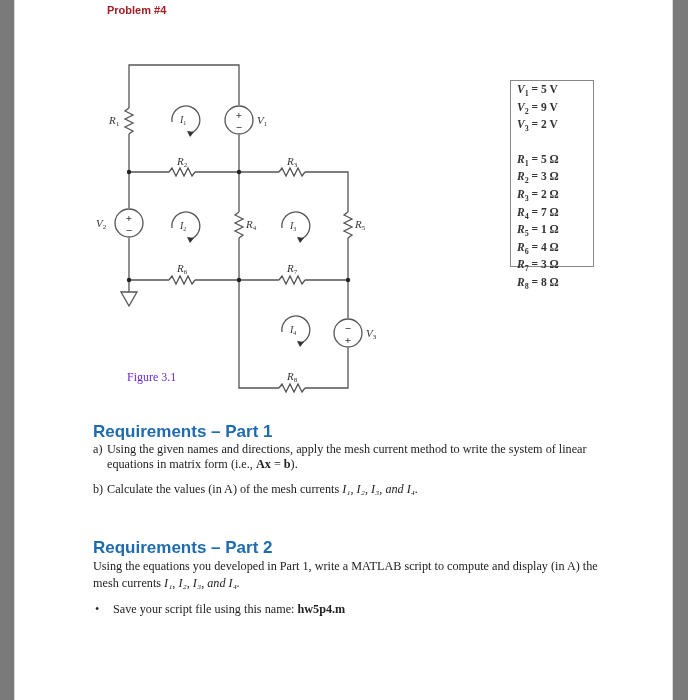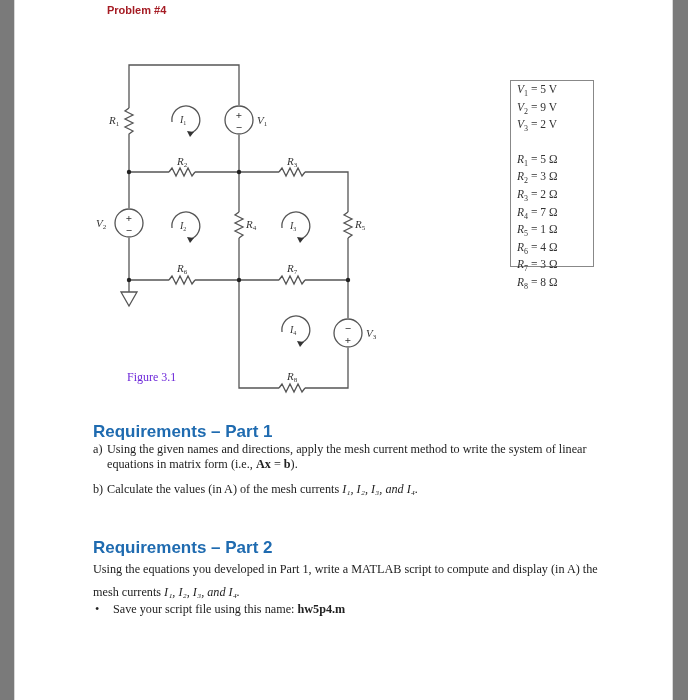--- a/index.html
+++ b/index.html
@@ -37,21 +37,21 @@
     position: absolute; left: 126px; top: 370px;
     font-size: 12px; color: #6d28d9;
   }
   .req-heading {
     position: absolute; left: 92px;
     font-family: "Liberation Sans", sans-serif; font-weight: bold;
     font-size: 17px; color: #1f6bb0;
   }
   .para {
     position: absolute; left: 92px; width: 520px;
-    font-size: 12.2px; color: #222; line-height: 23px;
+    font-size: 12.2px; color: #222; line-height: 17px;
   }
   .item { position: absolute; left: 92px; width: 520px; font-size: 12.2px; color: #222; line-height: 14.5px; }
   .item .marker { position: absolute; left: 0; top: 0; }
   .item .body { margin-left: 14px; }
   .bold { font-weight: bold; }
   .ital { font-style: italic; }
   sub { font-size: 8px; }
 </style>
 </head>
 <body>
@@ -144,21 +144,21 @@
       <text x="286" y="272"><tspan>R</tspan><tspan font-size="7" font-style="normal" dy="2">7</tspan></text>
       <text x="286" y="380"><tspan>R</tspan><tspan font-size="7" font-style="normal" dy="2">8</tspan></text>
       <text x="365" y="337"><tspan>V</tspan><tspan font-size="7" font-style="normal" dy="2">3</tspan></text>
       <text x="179" y="123" font-size="10"><tspan>I</tspan><tspan font-size="6" font-style="normal" dy="2">1</tspan></text>
       <text x="179" y="229" font-size="10"><tspan>I</tspan><tspan font-size="6" font-style="normal" dy="2">2</tspan></text>
       <text x="289" y="229" font-size="10"><tspan>I</tspan><tspan font-size="6" font-style="normal" dy="2">3</tspan></text>
       <text x="289" y="333" font-size="10"><tspan>I</tspan><tspan font-size="6" font-style="normal" dy="2">4</tspan></text>
     </g>
   </svg>
 
-  <div class="values-box" style="left:495px;">
+  <div class="values-box" style="left:495px;font-weight:bold;">
     <div class="row"><span class="ital">V</span><sub>1</sub> <span>= 5 V</span></div>
     <div class="row"><span class="ital">V</span><sub>2</sub> <span>= 9 V</span></div>
     <div class="row"><span class="ital">V</span><sub>3</sub> <span>= 2 V</span></div>
     <div class="gap"></div>
     <div class="row"><span class="ital">R</span><sub>1</sub> <span>= 5 Ω</span></div>
     <div class="row"><span class="ital">R</span><sub>2</sub> <span>= 3 Ω</span></div>
     <div class="row"><span class="ital">R</span><sub>3</sub> <span>= 2 Ω</span></div>
     <div class="row"><span class="ital">R</span><sub>4</sub> <span>= 7 Ω</span></div>
     <div class="row"><span class="ital">R</span><sub>5</sub> <span>= 1 Ω</span></div>
     <div class="row"><span class="ital">R</span><sub>6</sub> <span>= 4 Ω</span></div>

